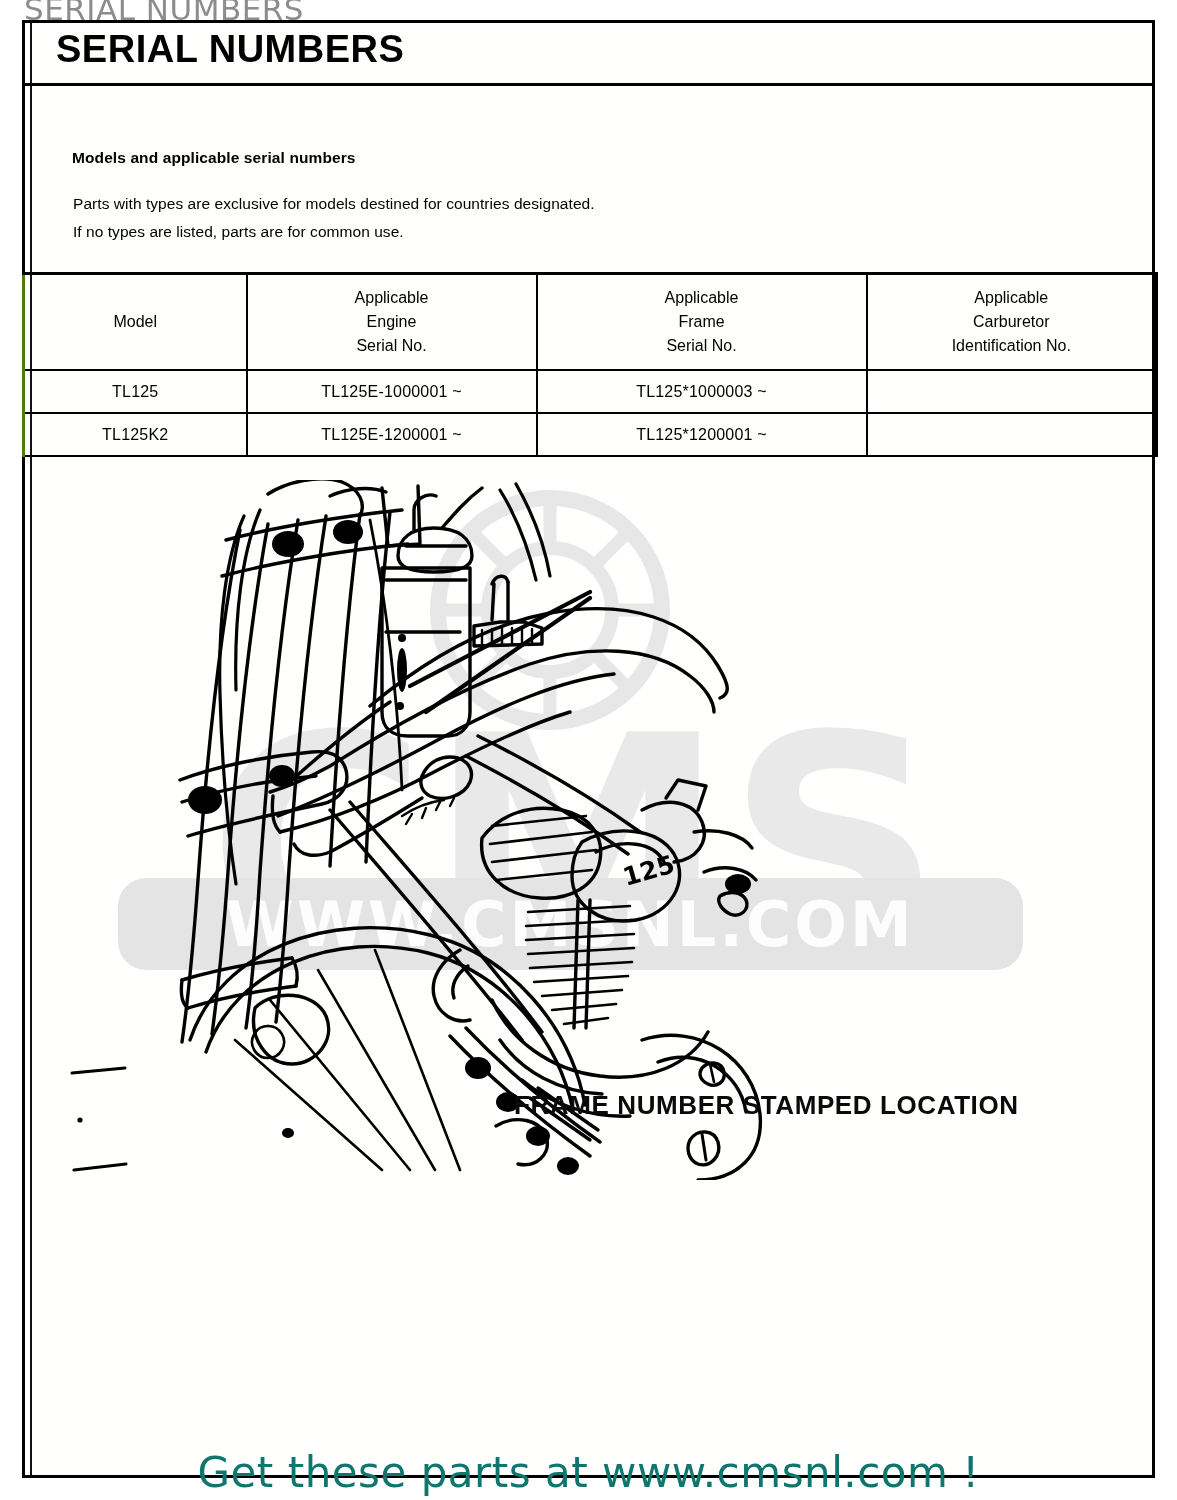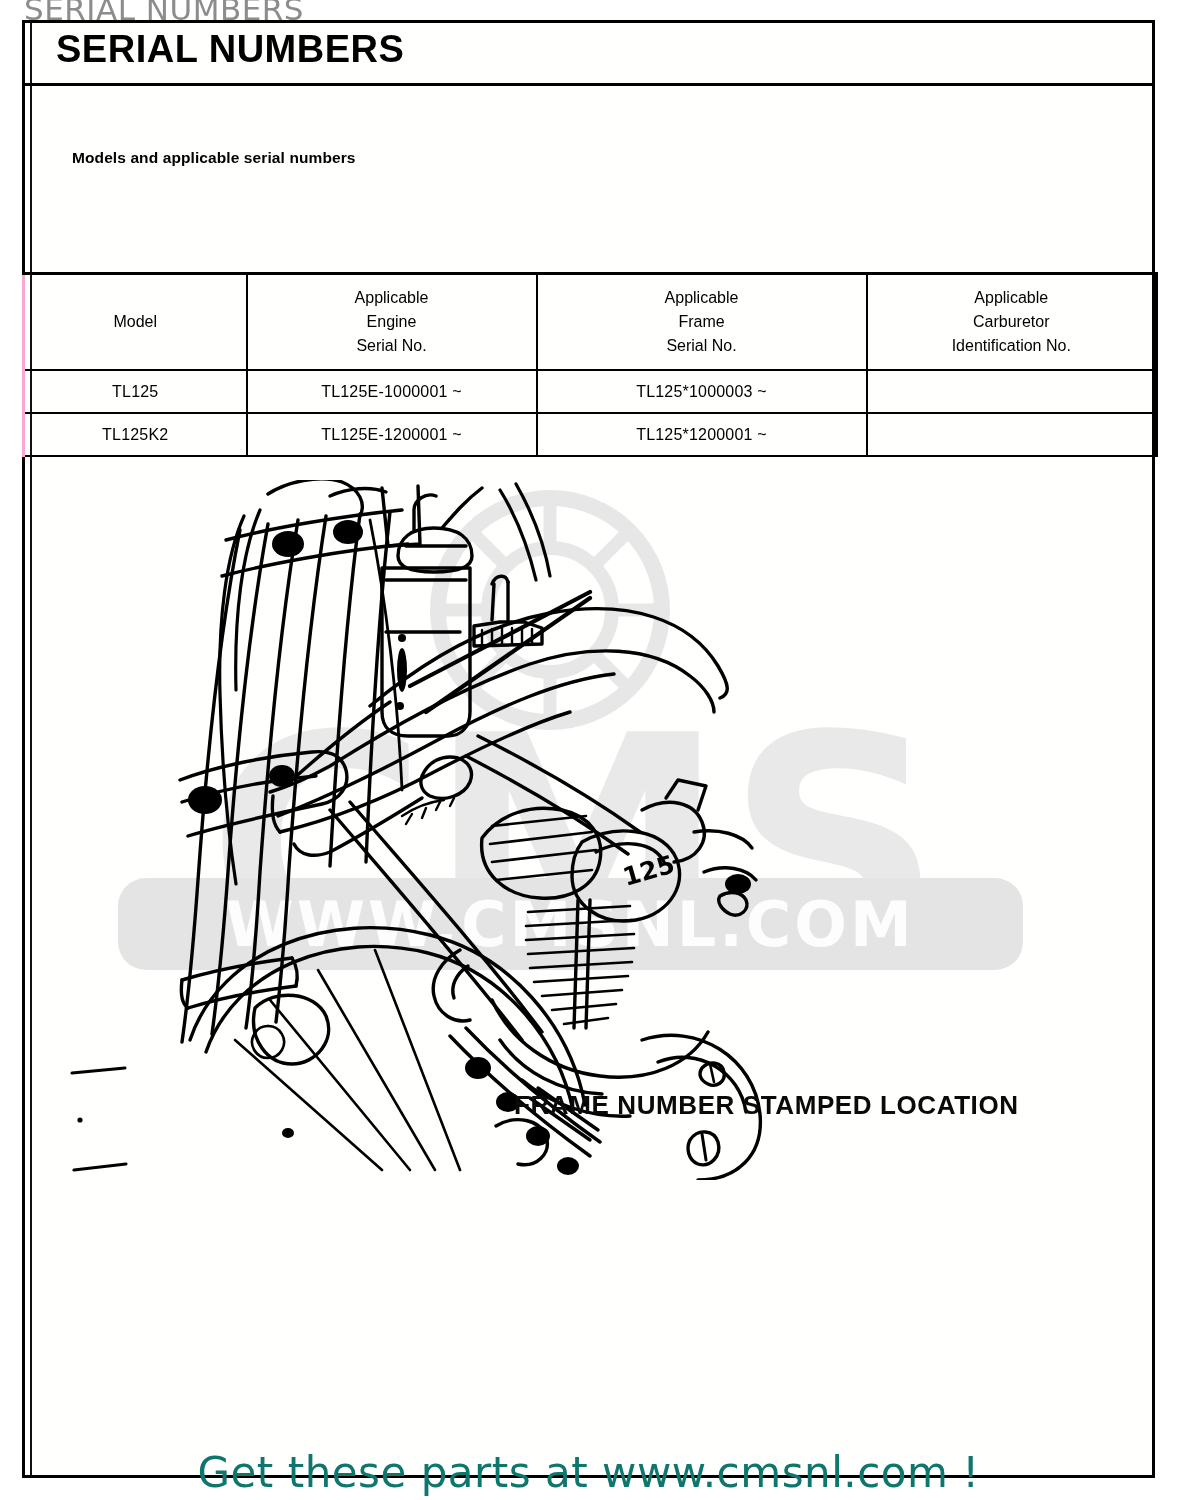--- a/index.html
+++ b/index.html
@@ -123,21 +123,21 @@
     height: 94px;
     line-height: 1.48;
     font-weight: normal;
     margin-left: 48px;
   }
   .serial-table tbody td {
     height: 41px;
     letter-spacing: 0.2px;
   }
   .serial-table th:first-child,
-  .serial-table td:first-child { border-left: 3px solid #f9a8d4; }
+  .serial-table td:first-child { border-left: 3px solid #4d7c0f; }
   .serial-table th:last-child,
   .serial-table td:last-child { border-right: 3px solid #000; }
   .serial-table thead tr th { border-top: 3px solid #000; }
   .col-model { width: 223px; }
   .col-engine { width: 290px; }
   .col-frame { width: 330px; }
   .col-carb { width: 290px; }
   .hdr-line { display: block; }
 
   
@@ -188,20 +188,22 @@
 
 <div class="page-frame"></div>
 <div class="page-frame-inner-left"></div>
 
 <div class="header-band">
   <div class="header-title">SERIAL NUMBERS</div>
 </div>
 
 <div class="intro">
   <div class="intro-heading">Models and applicable serial numbers</div>
+  <div class="intro-line">Parts with types are exclusive for models destined for countries designated.</div>
+  <div class="intro-line">If no types are listed, parts are for common use.</div>
 </div>
 
 <table class="serial-table">
   <colgroup>
     <col class="col-model">
       <col class="col-engine">
       <col class="col-frame">
       <col class="col-carb">
   </colgroup>
   <thead>

